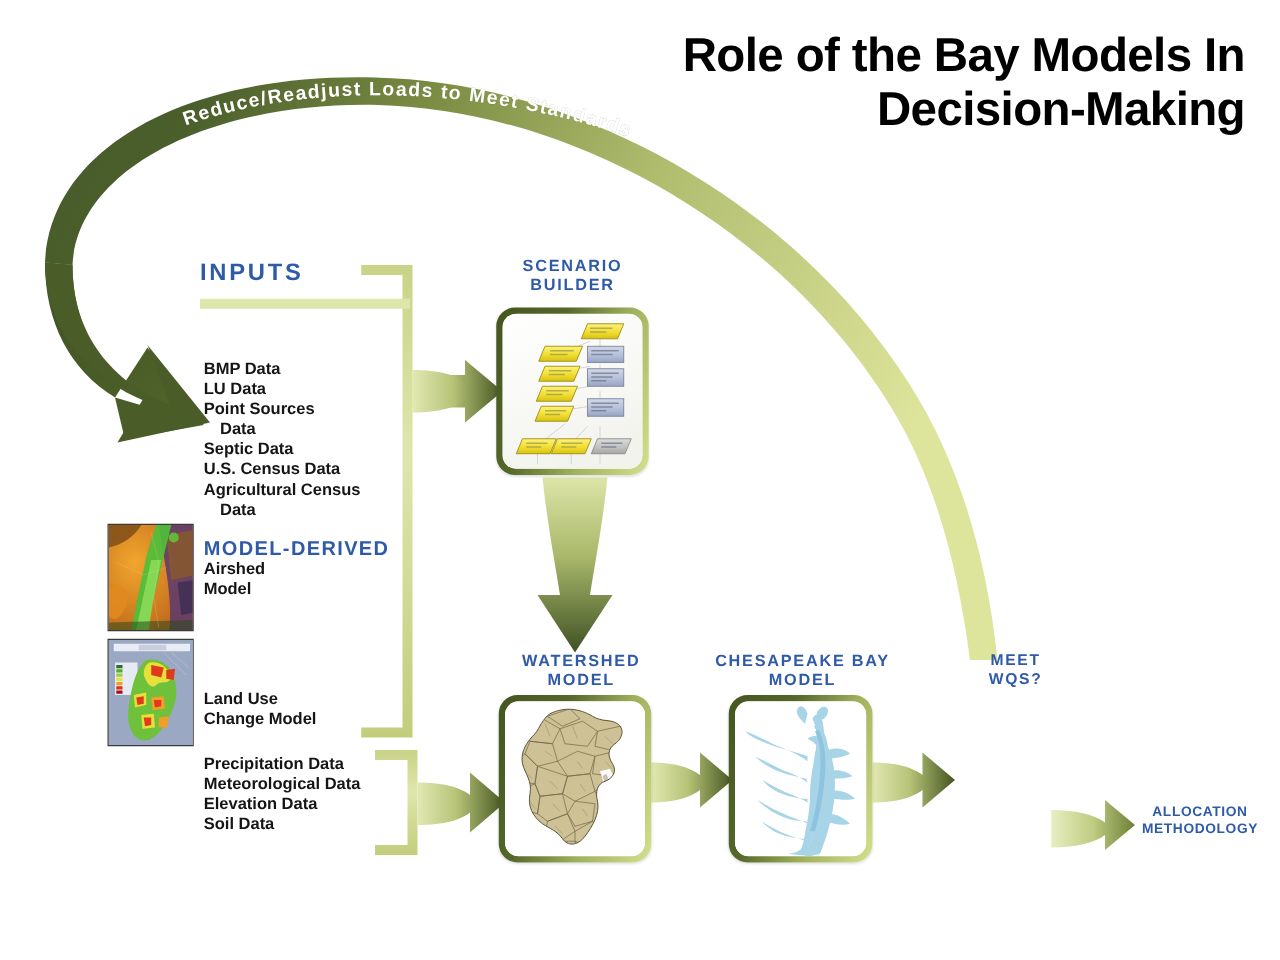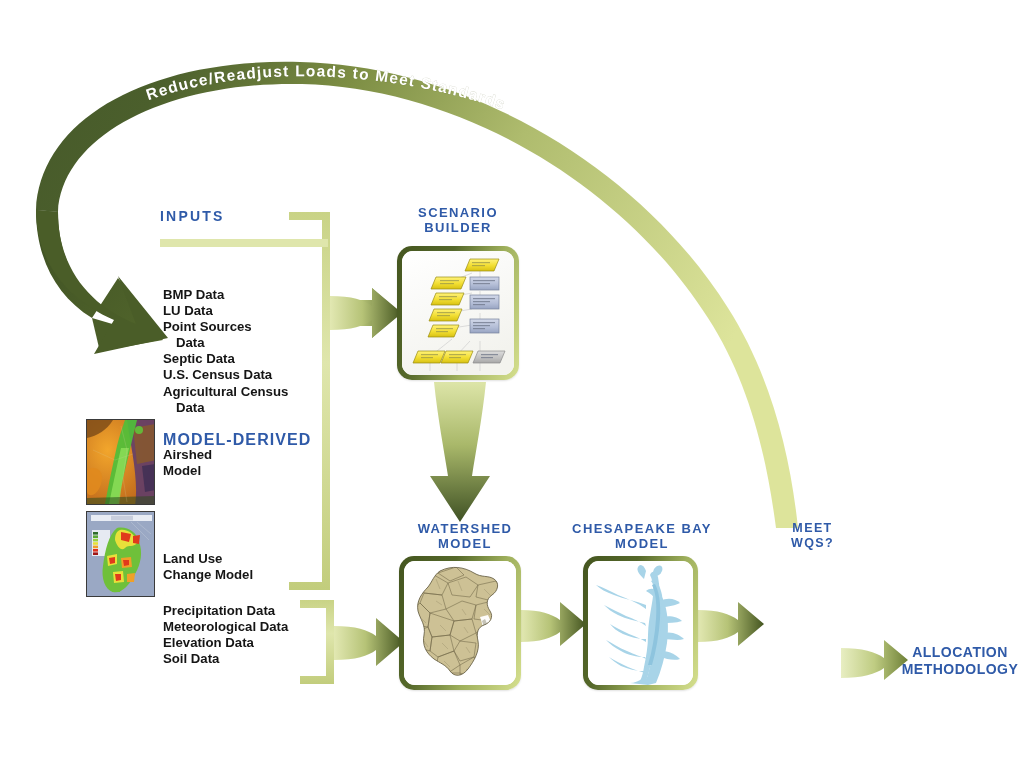--- a/index.html
+++ b/index.html
@@ -27,27 +27,27 @@
     letter-spacing:1.2px;
     font-family:"Liberation Sans", sans-serif;
     paint-order: stroke; stroke:rgba(90,100,50,0.25); stroke-width:0.6px;
   }
 
   
   .blue-head {
     position:absolute; color:#2f5aa8; font-weight:bold;
     letter-spacing:1.4px; text-align:center; line-height:1.18;
   }
-  #inputs-head { left:160px; top:208px; font-size:14px; letter-spacing:2.2px; text-align:left; }
+  #inputs-head { left:160px; top:208px; font-size:19px; letter-spacing:2.2px; text-align:left; }
   #model-derived-head { left:163px; top:403px; font-size:16px; letter-spacing:1.1px; text-align:left;margin-top:28px; }
   #scenario-head { left:388px; top:205px; width:140px; font-size:13px; }
   #watershed-head { left:395px; top:521px; width:140px; font-size:13px; }
   #bay-head { left:558px; top:521px; width:168px; font-size:13px; }
   #wqs-head { left:760px; top:521px; width:105px; font-size:12.5px; }
-  #alloc-head { left:900px; top:644px; width:120px; font-size:14px; letter-spacing:0.5px; }
+  #alloc-head { left:900px; top:644px; width:120px; font-size:11px; letter-spacing:0.5px; }
 
   
   .data-list {
     position:absolute; color:#151515; font-weight:bold;
     font-size:13.2px; line-height:1.22;
   }
   .data-list .ind { padding-left:13px; }
   #list-inputs { left:163px; top:275px;margin-top:12px; }
   #list-bottom { left:163px; top:603px; }
 
@@ -87,20 +87,24 @@
   #wqs-yes { top:88px; }
 
   
   #connectors { position:absolute; left:0; top:0; width:1024px; height:768px; pointer-events:none; }
 </style>
 </head>
 <body>
 
 <div id="stage">
 
+  <div class="title">
+    <span>Role of the Bay Models In</span>
+    <span class="l2">Decision-Making</span>
+  </div>
 
   <svg id="arc-svg" viewBox="0 0 1024 768">
     <defs>
       <linearGradient id="arcGrad" x1="0" y1="0" x2="1" y2="0.35">
         <stop offset="0%" stop-color="#46592a"></stop>
         <stop offset="16%" stop-color="#4b5f2c"></stop>
         <stop offset="38%" stop-color="#7d8e44"></stop>
         <stop offset="62%" stop-color="#afbc6e"></stop>
         <stop offset="100%" stop-color="#dde49b"></stop>
       </linearGradient>

